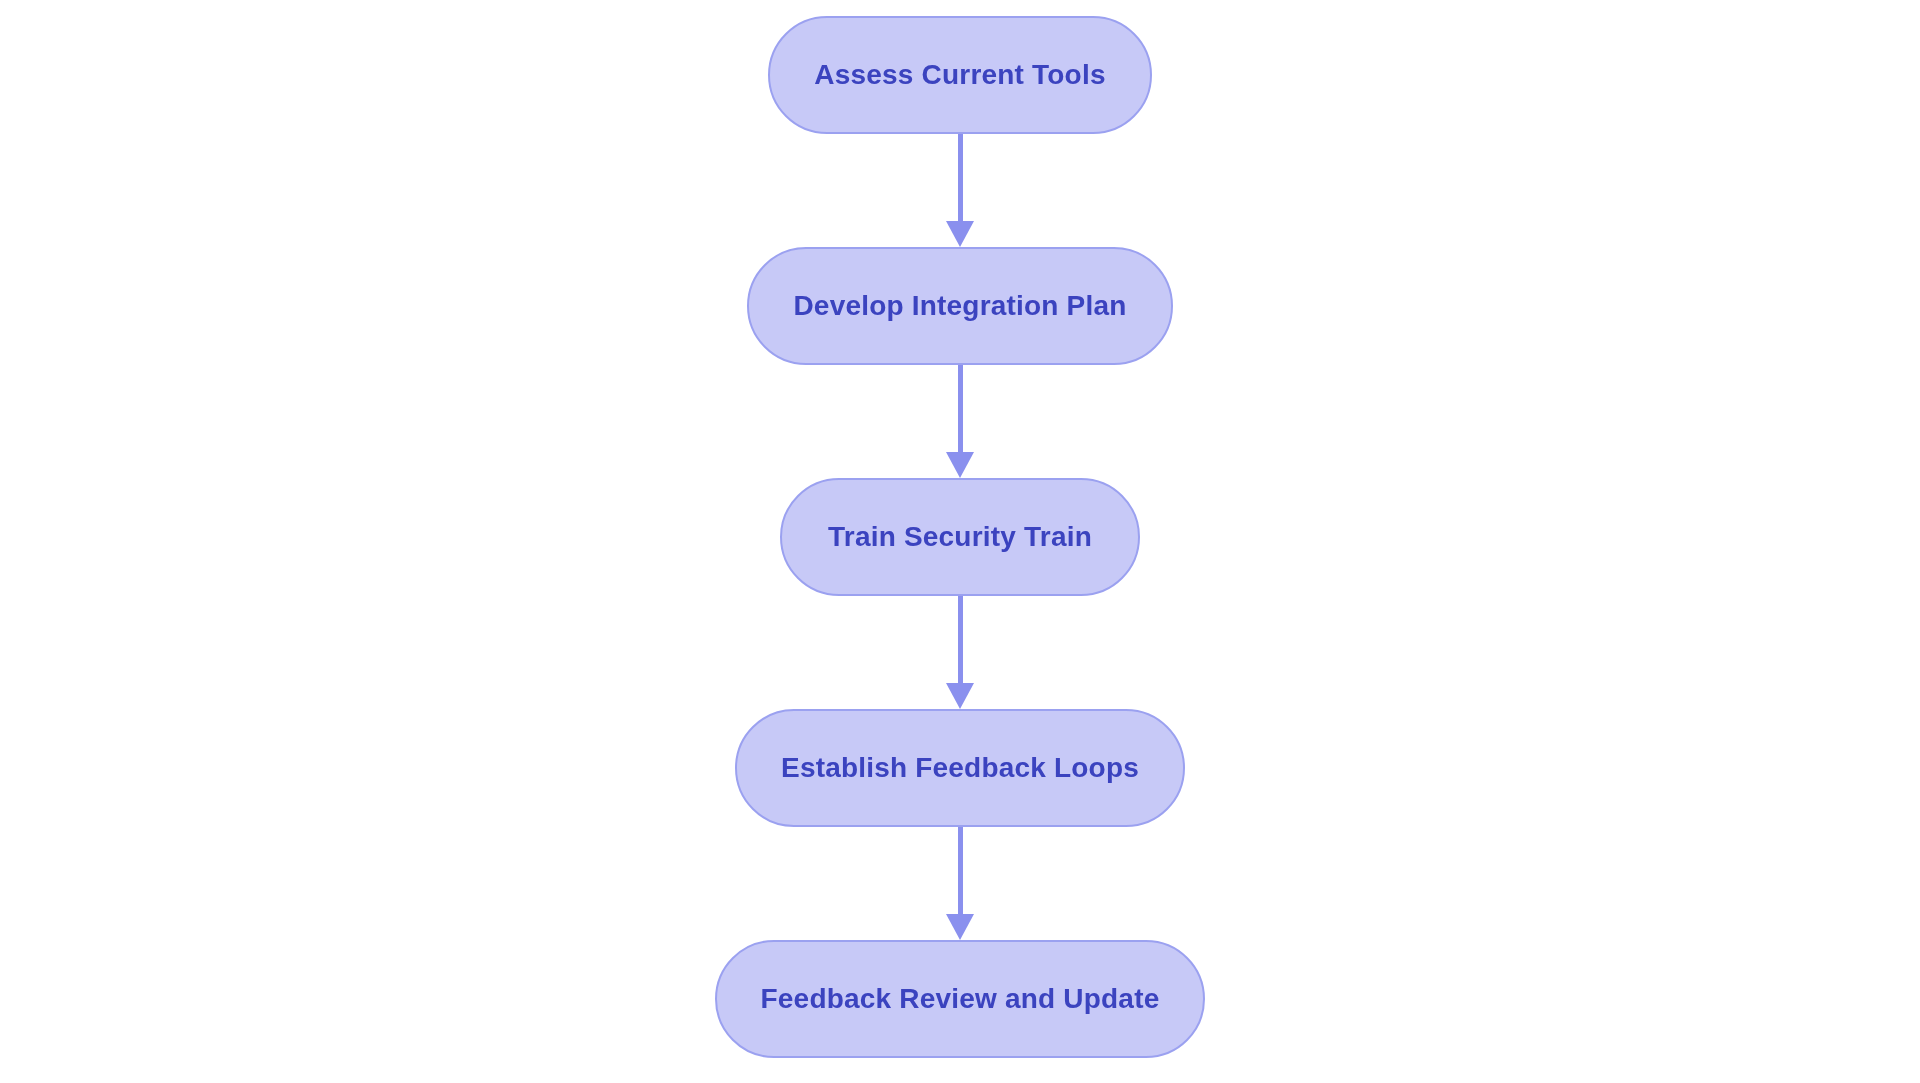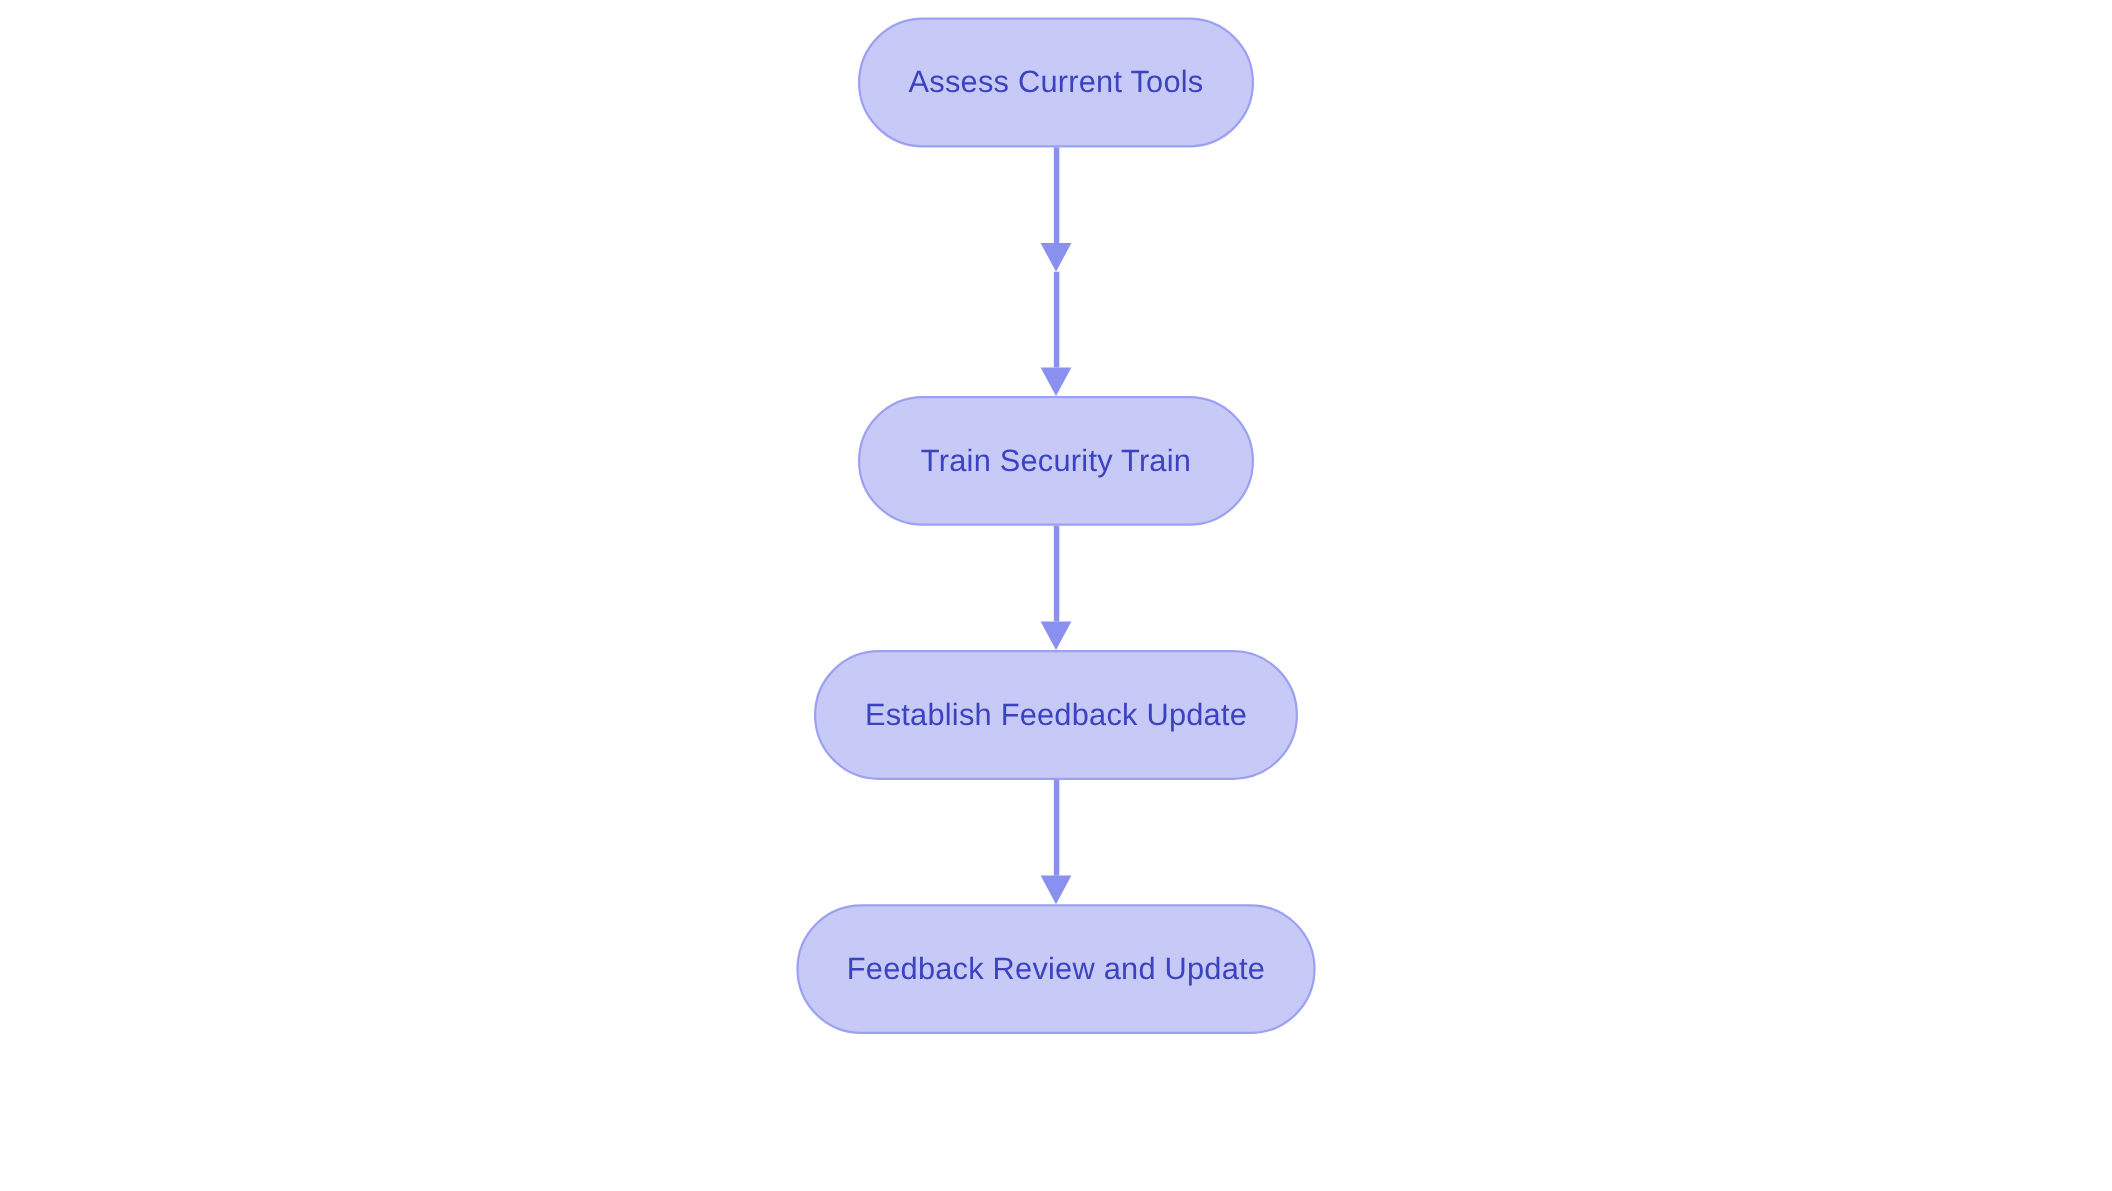--- a/index.html
+++ b/index.html
@@ -19,20 +19,21 @@
     font-family: "Liberation Sans", "DejaVu Sans", sans-serif;
     overflow: hidden;
   }
   .canvas {
     width: 1920px;
     height: 1083px;
     display: flex;
     flex-direction: column;
     align-items: center;
     padding-top: 16px;
+    font-weight: bold;
   }
   .node {
     height: 118px;
     padding: 0 44px;
     min-width: 360px;
     border-radius: 60px;
     background: var(--node-fill);
     border: 2px solid var(--node-border);
     display: flex;
     align-items: center;
@@ -72,37 +73,40 @@
 
     <div class="node">
       <span class="node-label">Assess Current Tools</span>
     </div>
 
     <div class="arrow">
       <div class="arrow-line"></div>
       <div class="arrow-head"></div>
     </div>
 
+    <div class="node">
+      <span class="node-label">Develop Integration Plan</span>
+    </div>
 
     <div class="arrow">
       <div class="arrow-line"></div>
       <div class="arrow-head"></div>
     </div>
 
     <div class="node">
       <span class="node-label">Train Security Train</span>
     </div>
 
     <div class="arrow">
       <div class="arrow-line"></div>
       <div class="arrow-head"></div>
     </div>
 
     <div class="node">
-      <span class="node-label">Establish Feedback Update</span>
+      <span class="node-label">Establish Feedback Loops</span>
     </div>
 
     <div class="arrow">
       <div class="arrow-line"></div>
       <div class="arrow-head"></div>
     </div>
 
     <div class="node">
       <span class="node-label">Feedback Review and Update</span>
     </div>

